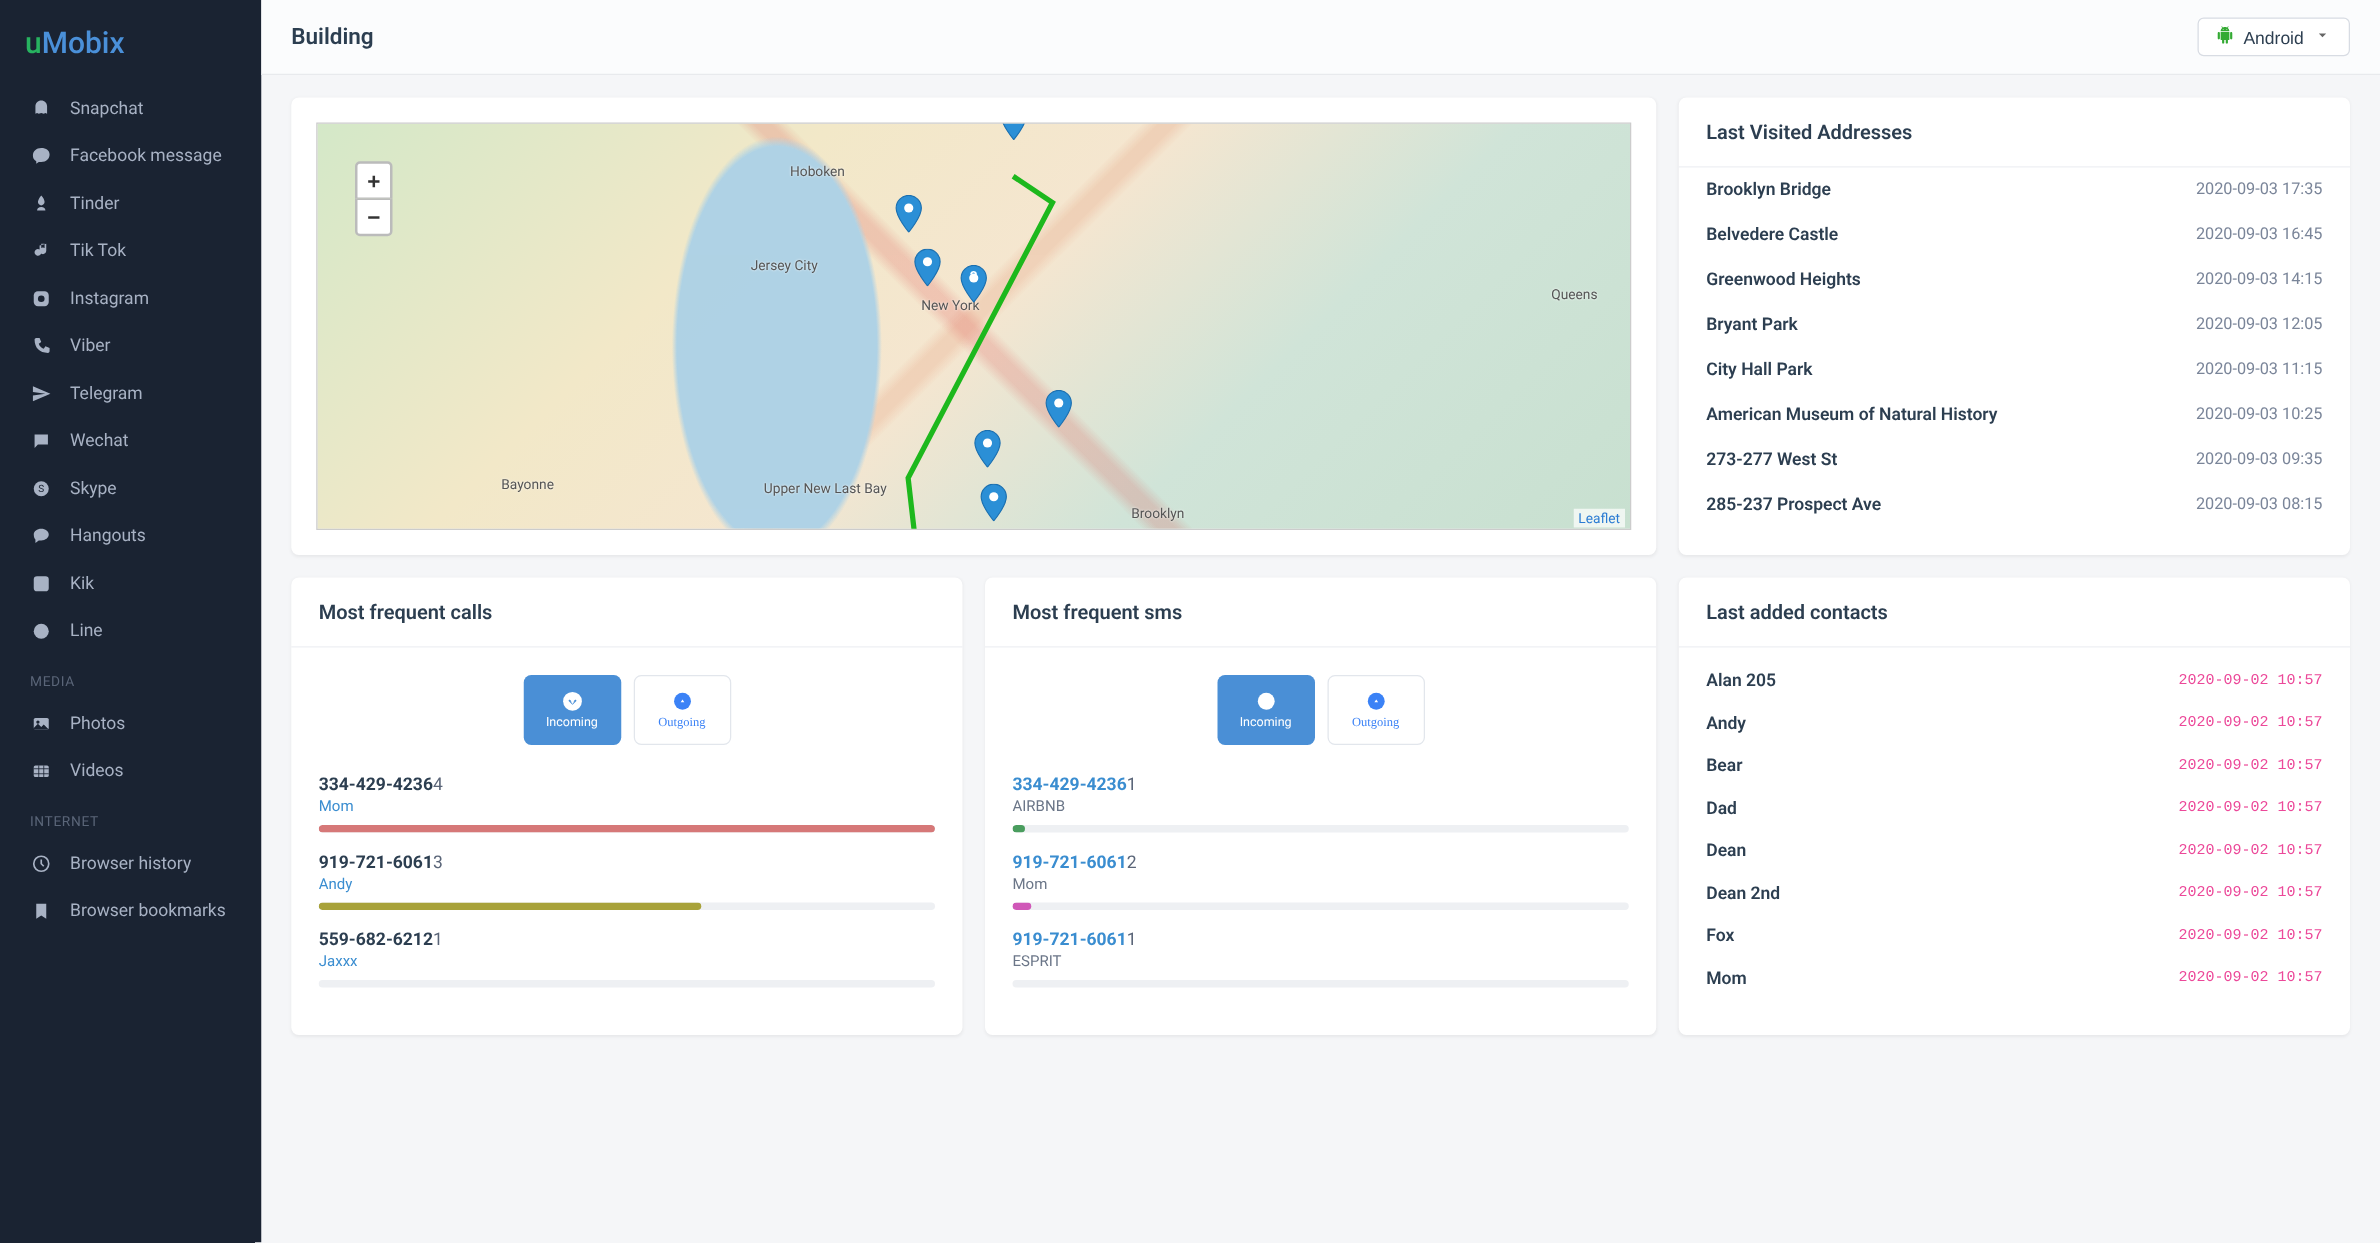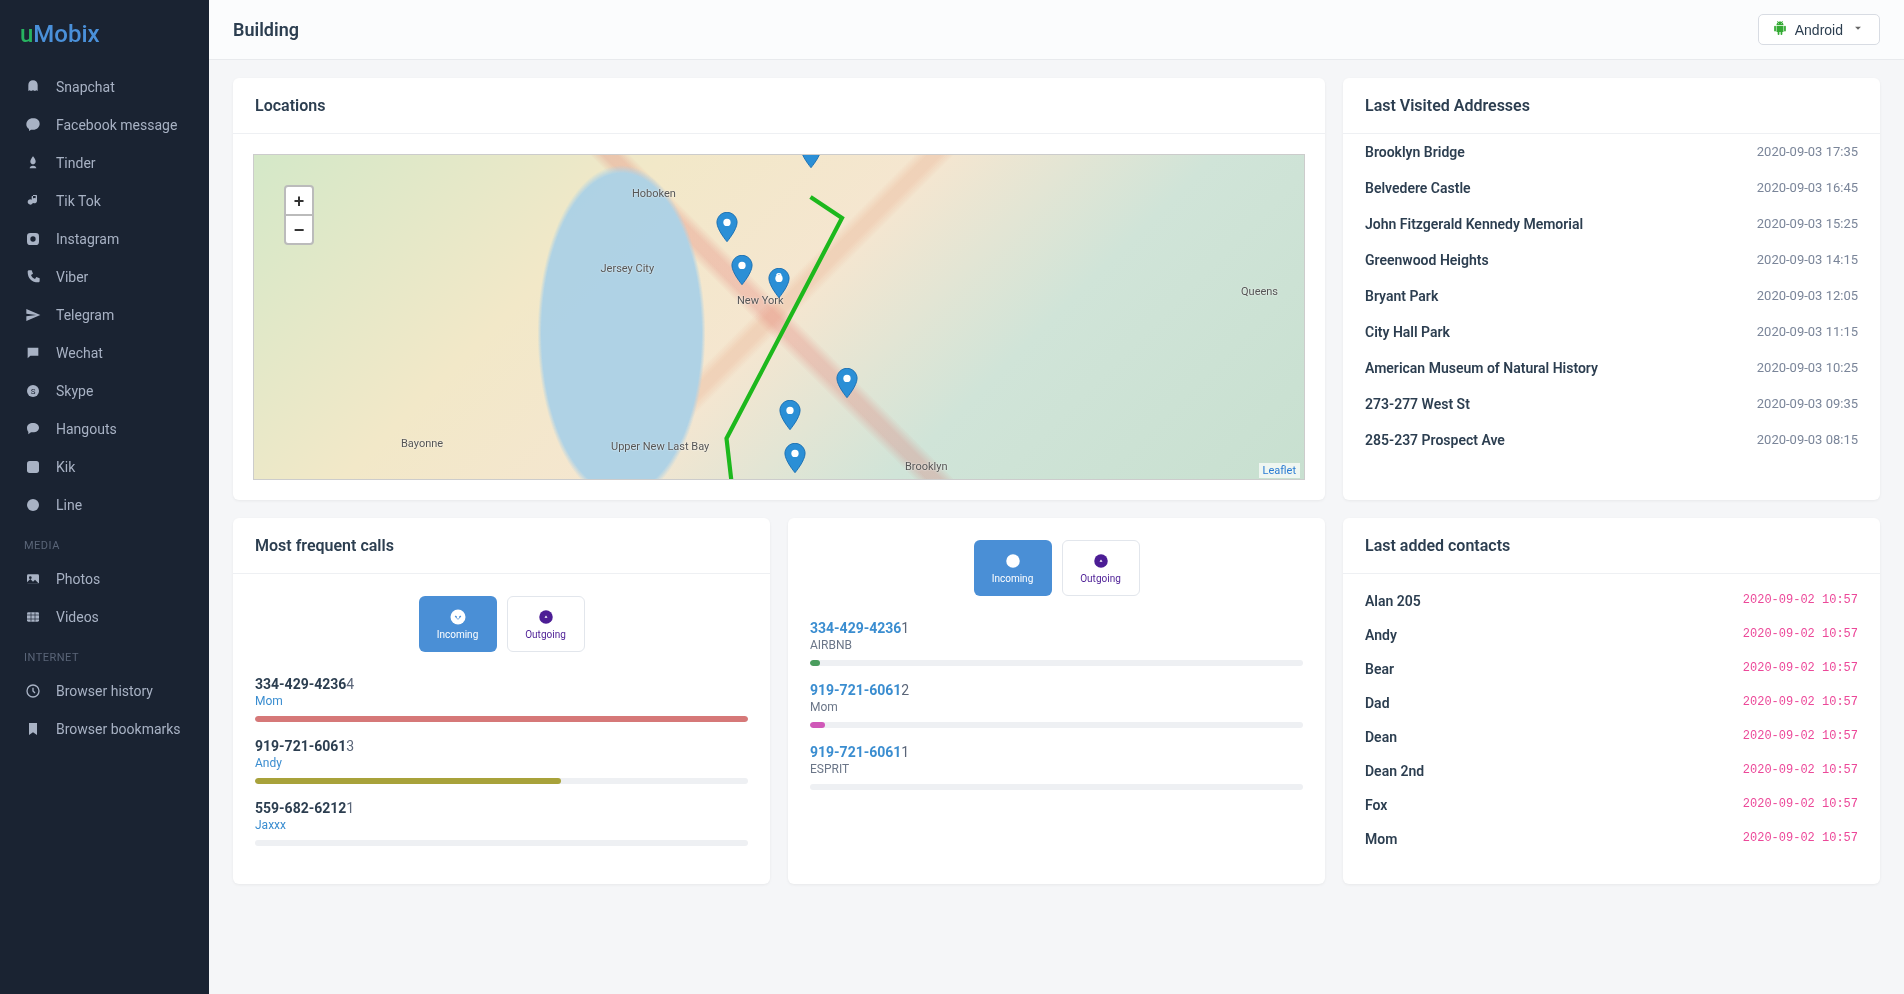--- a/index.html
+++ b/index.html
@@ -54,21 +54,21 @@
 .addr-scroll { max-height: 366px; overflow-y: auto; }
 .addr-row { display: flex; justify-content: space-between; align-items: flex-start; padding: 10px 22px; }
 .addr-name { font-weight: 600; font-size: 14px; color: #2c3e50; flex: 1; padding-right: 12px; }
 .addr-time { font-size: 13px; color: #7a8599; white-space: nowrap; }
 
 
 .freq-card .card-body { padding: 22px; }
 .tabs { display: flex; justify-content: center; gap: 10px; margin-bottom: 24px; }
 .tab { display: flex; flex-direction: column; align-items: center; justify-content: center; width: 78px; height: 56px; border-radius: 6px; cursor: pointer; font-size: 10px; gap: 3px; }
 .tab.active { background: #4a8fd6; color: #fff; }
-.tab.inactive { background: #fff; border: 1px solid #e2e6ec; color: #4c1d95; }
+.tab.inactive { background: #fff; border: 1px solid #e2e6ec; color: #3b82f6; font-family: Liberation Serif, serif; }
 .tab-icon { width: 18px; height: 18px; }
 .tab-icon svg { width: 100%; height: 100%; fill: currentColor; }
 
 .freq-item { margin-bottom: 16px; }
 .freq-top { display: flex; align-items: flex-start; }
 .freq-phone { font-weight: 700; font-size: 14px; color: #2c3e50; }
 .freq-phone.link { color: #3a8dd0; }
 .freq-name { font-size: 12px; color: #6b7688; margin-top: 2px; }
 .freq-name.link { color: #3a8dd0; }
 .freq-count { font-size: 14px; color: #5a6578; }
@@ -243,21 +243,20 @@
         <span>Android</span>
         <span><svg viewBox="0 0 24 24" width="10" height="10">
               <path fill="#666" d="M7 10l5 5 5-5z"></path>
             </svg></span>
       </button>
     </div>
 
     <div class="content">
 
       <section class="card locations-card">
-        <div class="card-header">Locations</div>
         <div class="map-wrap">
           <div class="map">
             <div class="map-zoom">
               <button class="zoom-btn">+</button>
               <button class="zoom-btn">−</button>
             </div>
             <svg class="route-line" viewBox="0 0 100 100" preserveAspectRatio="none">
                 <polyline id="route-poly" fill="none" stroke="#1db81d" stroke-width="0.4" points="53,4 56,6 45,27 46.5,40 50,44 56.5,75 51,85 51.5,98"></polyline>
               </svg>
             <div id="markers">
@@ -305,24 +304,20 @@
       <section class="card addresses-card">
         <div class="card-header">Last Visited Addresses</div>
         <div class="addr-scroll" id="addr-list">
             <div class="addr-row">
               <span class="addr-name">Brooklyn Bridge</span>
               <span class="addr-time">2020-09-03 17:35</span>
             </div>
             <div class="addr-row">
               <span class="addr-name">Belvedere Castle</span>
               <span class="addr-time">2020-09-03 16:45</span>
-            </div>
-            <div class="addr-row">
-              <span class="addr-name">John Fitzgerald Kennedy Memorial</span>
-              <span class="addr-time">2020-09-03 15:25</span>
             </div>
             <div class="addr-row">
               <span class="addr-name">Greenwood Heights</span>
               <span class="addr-time">2020-09-03 14:15</span>
             </div>
             <div class="addr-row">
               <span class="addr-name">Bryant Park</span>
               <span class="addr-time">2020-09-03 12:05</span>
             </div>
             <div class="addr-row">
@@ -399,20 +394,21 @@
                 </div>
                 <div class="freq-bar-track">
                   <div class="freq-bar-fill" style="width:0%;background:#eef0f3"></div>
                 </div>
               </div>
             </div>
         </div>
       </section>
 
       <section class="card freq-card">
+        <div class="card-header">Most frequent sms</div>
         <div class="card-body">
           <div class="tabs">
             <div class="tab active">
               <span class="tab-icon"><svg viewBox="0 0 24 24">
                     <circle cx="12" cy="12" r="9" fill="currentColor"></circle>
                     <path fill="#fff" d="M12 7v4h-2l2 3 2-3h-2V7z" transform="translate(0,1)"></path>
                   </svg></span>
               <span>Incoming</span>
             </div>
             <div class="tab inactive">

